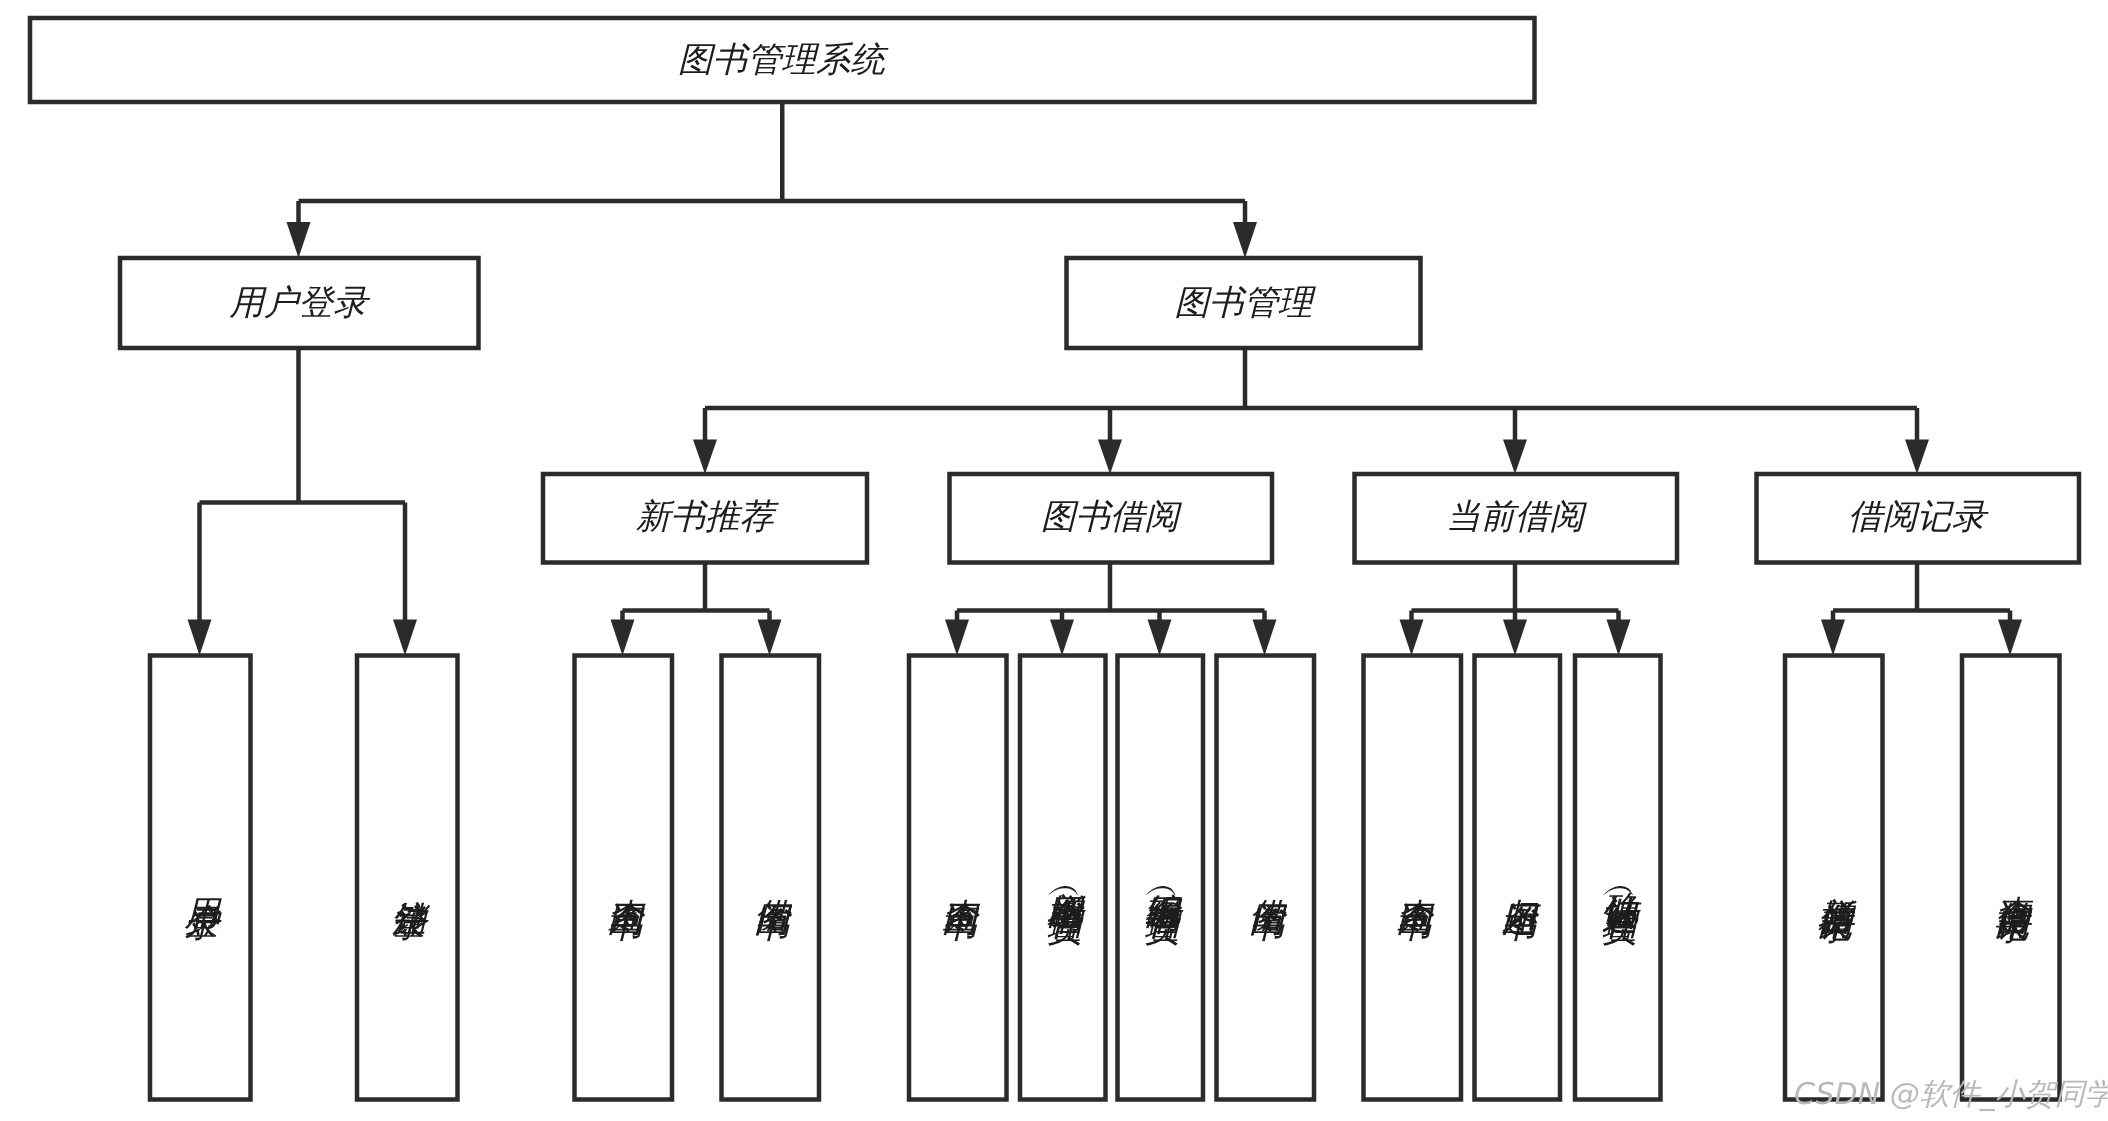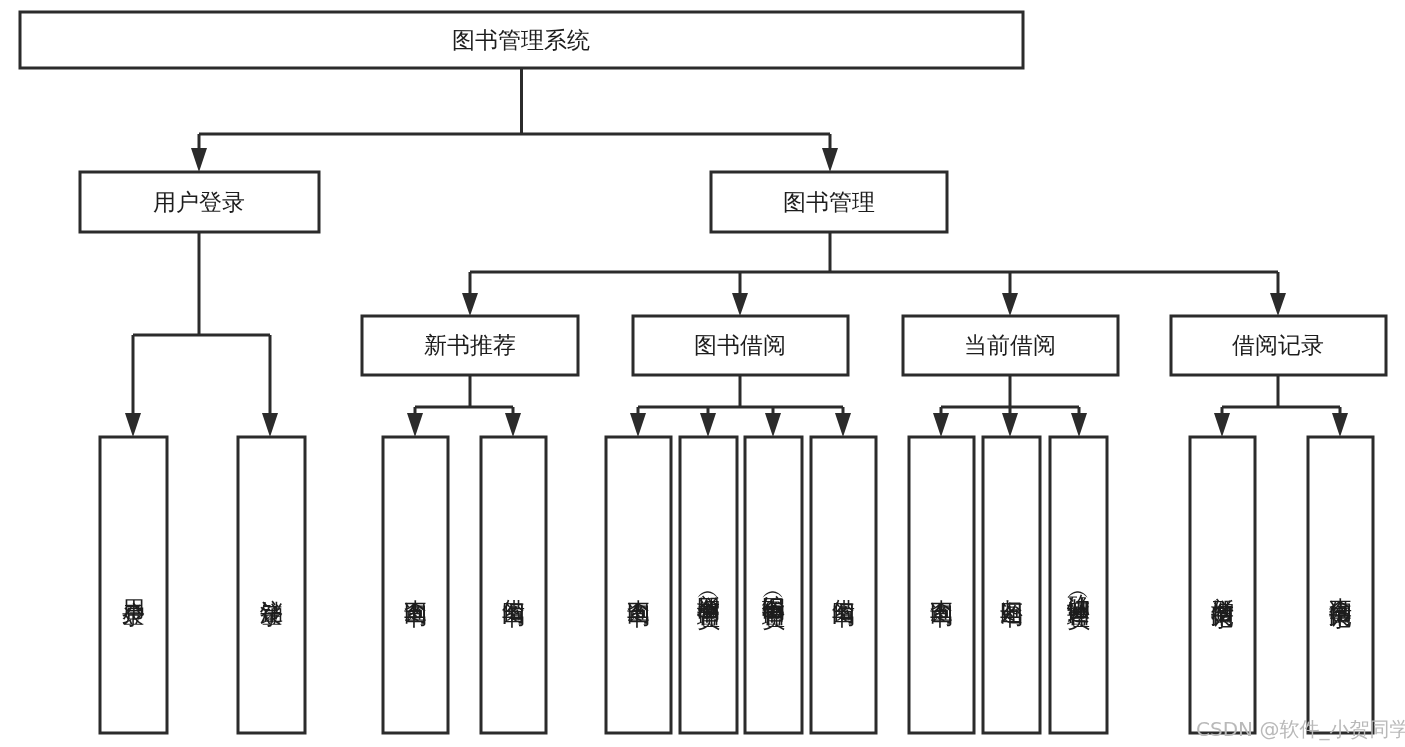--- a/index.html
+++ b/index.html
@@ -1,20 +1,20 @@
 <!DOCTYPE html>
 <html><head>
 <meta charset="utf-8">
 <style>
   html,body{margin:0;padding:0;background:#ffffff;}
   body{
     width:1405px;height:747px;overflow:hidden;
     font-family:"DejaVu Sans","Liberation Sans",sans-serif;
   }
-  #canvas{position:relative;width:1405px;height:630px;background:#fff;}
+  #canvas{position:relative;width:1405px;height:630px;background:#fff;font-style:italic;}
   svg.diagram{position:absolute;left:0;top:0;width:1405px;height:747px;display:block;}
   .node-box{fill:#ffffff;stroke:#2b2b2b;stroke-width:3;}
   .conn{stroke:#2b2b2b;stroke-width:3;fill:none;stroke-linecap:butt;}
   .arrow-head{fill:#2b2b2b;stroke:none;}
   .node-label-h{
     font-family:"DejaVu Sans","Liberation Sans",sans-serif;
     font-size:23px;fill:#1d1d1d;text-anchor:middle;dominant-baseline:middle;
   }
   .node-label-v{
     position:absolute;

